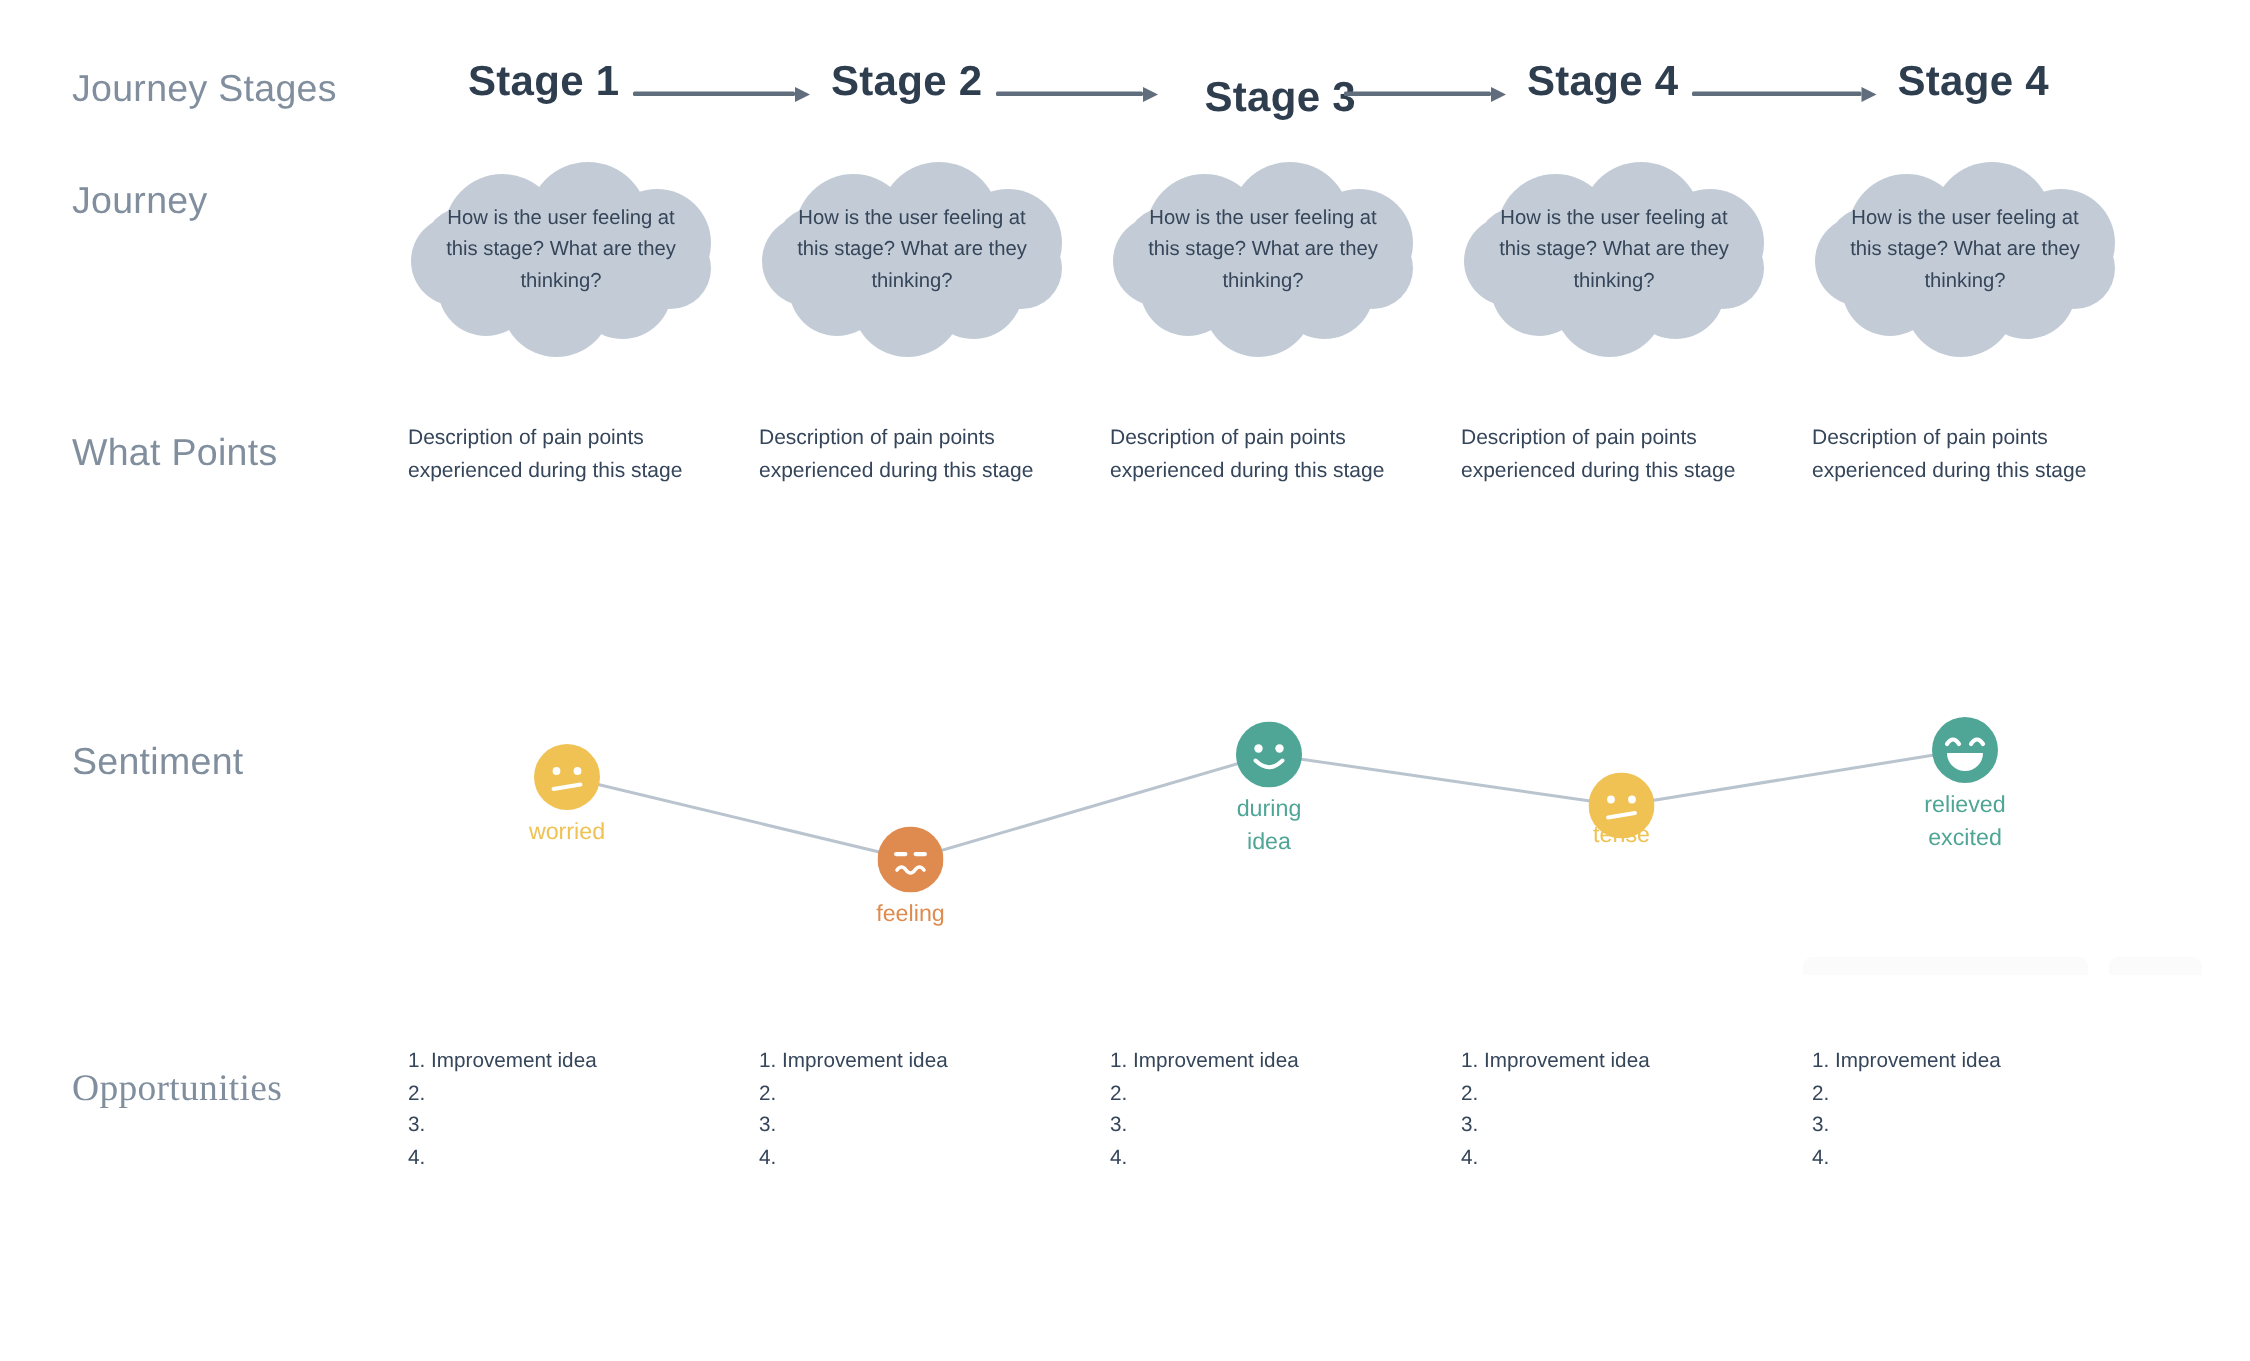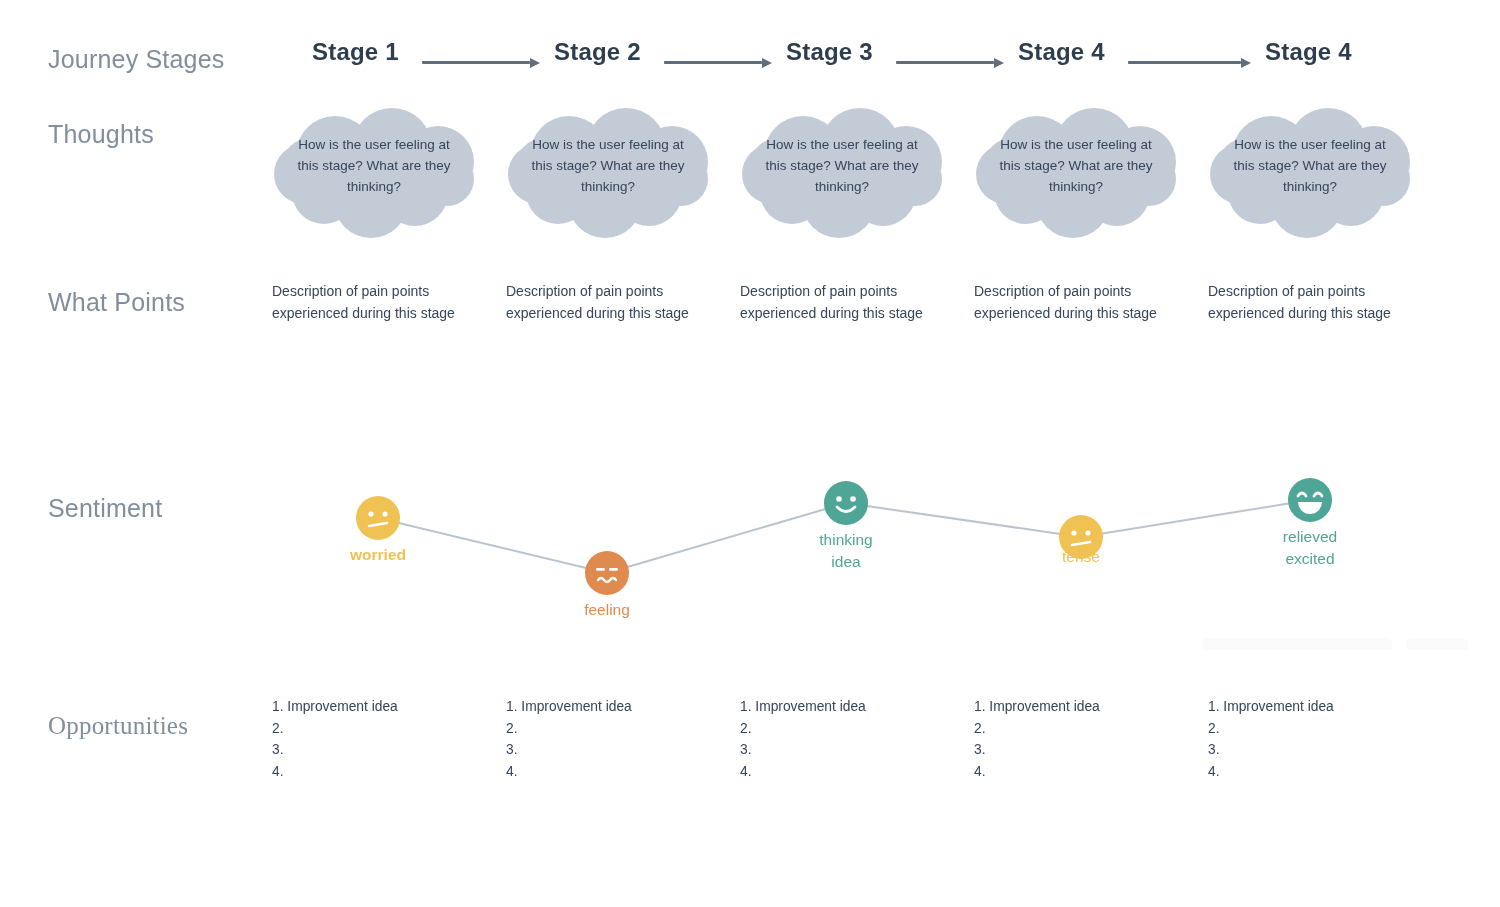--- a/index.html
+++ b/index.html
@@ -25,21 +25,21 @@
   #lbl-stages{left:48px;top:45px;}
   #lbl-thoughts{left:48px;top:120px;}
   #lbl-pain{left:48px;top:288px;}
   #lbl-sentiment{left:48px;top:494px;}
   #lbl-opportunities{left:48px;top:712px;font-family:Liberation Serif, serif;}
 
   
   #stage-row{position:absolute;left:270px;top:38px;width:1200px;height:44px;}
   .stage-head{
     position:absolute;top:0;
-    font-size:24px;font-weight:700;color:#2f3e4f;
+    font-size:28px;font-weight:700;color:#2f3e4f;
     white-space:nowrap;letter-spacing:.2px;
   }
   .stage-arrow{
     position:absolute;top:20px;height:10px;
   }
   .stage-arrow .shaft{
     position:absolute;left:0;top:3px;height:3px;background:#5f6d7d;border-radius:1px;
   }
   .stage-arrow .head{
     position:absolute;top:0;width:0;height:0;
@@ -102,37 +102,37 @@
     position:absolute;bottom:0;height:12px;border-radius:6px 6px 0 0;
     background:#fbfbfc;
   }
 </style>
 </head>
 <body>
 
 <div id="canvas">
 
   <div class="row-label" id="lbl-stages">Journey Stages</div>
-  <div class="row-label" id="lbl-thoughts">Thoughts</div>
+  <div class="row-label" id="lbl-thoughts">Journey</div>
   <div class="row-label" id="lbl-pain">What Points</div>
   <div class="row-label" id="lbl-sentiment">Sentiment</div>
   <div class="row-label" id="lbl-opportunities">Opportunities</div>
 
   <div id="stage-row">
       <div class="stage-head" style="left: 42px;">Stage 1</div>
       <div class="stage-arrow" style="left: 152px; width: 118px;">
         <div class="shaft" style="width: 108px;"></div>
         <div class="head" style="left: 108px;"></div>
       </div>
       <div class="stage-head" style="left: 284px;">Stage 2</div>
       <div class="stage-arrow" style="left: 394px; width: 108px;">
         <div class="shaft" style="width: 98px;"></div>
         <div class="head" style="left: 98px;"></div>
       </div>
-      <div class="stage-head" style="left: 516px;">Stage 3</div>
+      <div class="stage-head" style="left: 533px; margin-top: 11px;">Stage 3</div>
       <div class="stage-arrow" style="left: 626px; width: 108px;">
         <div class="shaft" style="width: 98px;"></div>
         <div class="head" style="left: 98px;"></div>
       </div>
       <div class="stage-head" style="left: 748px;">Stage 4</div>
       <div class="stage-arrow" style="left: 858px; width: 123px;">
         <div class="shaft" style="width: 113px;"></div>
         <div class="head" style="left: 113px;"></div>
       </div>
       <div class="stage-head" style="left: 995px;">Stage 4</div>
@@ -215,21 +215,21 @@
       </svg>
     <div id="sent-points">
         <div class="face" style="left: 378px; top: 78px;">
           <svg width="44" height="44" viewBox="0 0 44 44">
             <circle cx="22" cy="22" r="22" fill="#efc253"></circle>
             <circle cx="15" cy="18" r="2.6" fill="#ffffff"></circle>
             <circle cx="29" cy="18" r="2.6" fill="#ffffff"></circle>
             <path d="M13 30 L31 27" stroke="#ffffff" stroke-width="2.6" stroke-linecap="round" fill="none"></path>
           </svg>
         </div>
-        <div class="sent-cap" style="left: 378px; top: 104px; color: rgb(239, 194, 83); font-weight: bold;">
+        <div class="sent-cap" style="left: 378px; top: 104px; color: rgb(239, 194, 83);">
           <div>worried</div>
         </div>
         <div class="face" style="left: 607px; top: 133px;">
           <svg width="44" height="44" viewBox="0 0 44 44">
             <circle cx="22" cy="22" r="22" fill="#df8b4f"></circle>
             <rect x="11" y="17" width="9" height="2.8" rx="1.4" fill="#ffffff"></rect>
             <rect x="24" y="17" width="9" height="2.8" rx="1.4" fill="#ffffff"></rect>
             <path d="M13 29 q3 -4 6 0 q3 4 6 0 q3 -4 6 0" stroke="#ffffff" stroke-width="2.4" fill="none" stroke-linecap="round" stroke-linejoin="round"></path>
           </svg>
         </div>
@@ -238,21 +238,21 @@
         </div>
         <div class="face" style="left: 846px; top: 63px;">
           <svg width="44" height="44" viewBox="0 0 44 44">
             <circle cx="22" cy="22" r="22" fill="#4fa696"></circle>
             <circle cx="15" cy="18" r="2.8" fill="#ffffff"></circle>
             <circle cx="29" cy="18" r="2.8" fill="#ffffff"></circle>
             <path d="M13 26 q9 9 18 0" stroke="#ffffff" stroke-width="2.6" fill="none" stroke-linecap="round"></path>
           </svg>
         </div>
         <div class="sent-cap" style="left: 846px; top: 89px; color: rgb(79, 166, 150);">
-          <div>thinking</div>
+          <div>during</div>
           <div>idea</div>
         </div>
         <div class="face" style="left: 1081px; top: 97px;">
           <svg width="44" height="44" viewBox="0 0 44 44">
             <circle cx="22" cy="22" r="22" fill="#efc253"></circle>
             <circle cx="15" cy="18" r="2.6" fill="#ffffff"></circle>
             <circle cx="29" cy="18" r="2.6" fill="#ffffff"></circle>
             <path d="M13 30 L31 27" stroke="#ffffff" stroke-width="2.6" stroke-linecap="round" fill="none"></path>
           </svg>
         </div>

